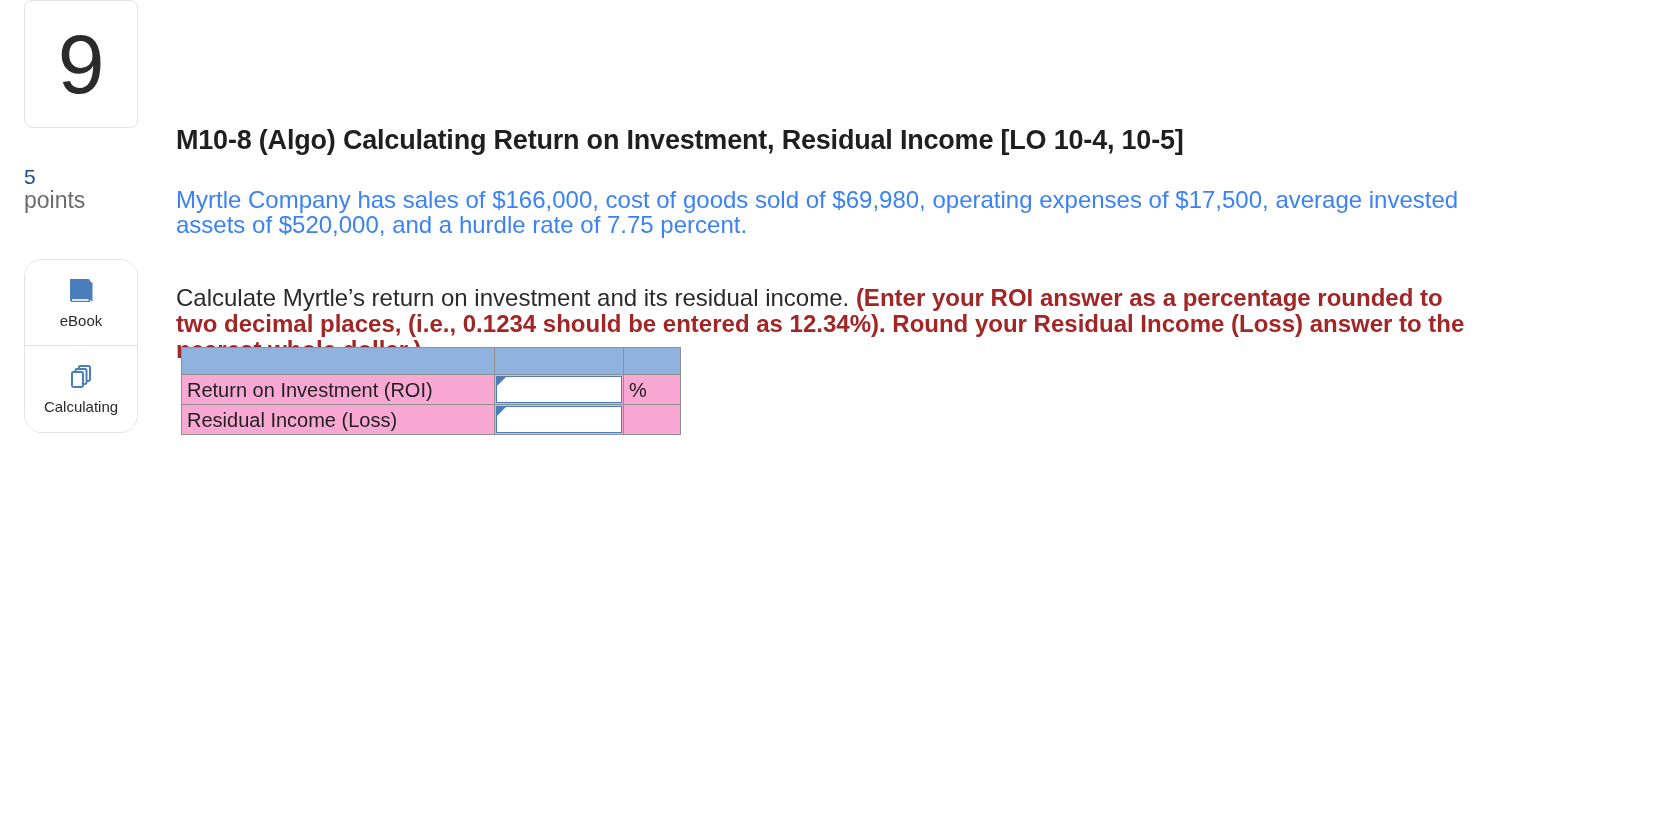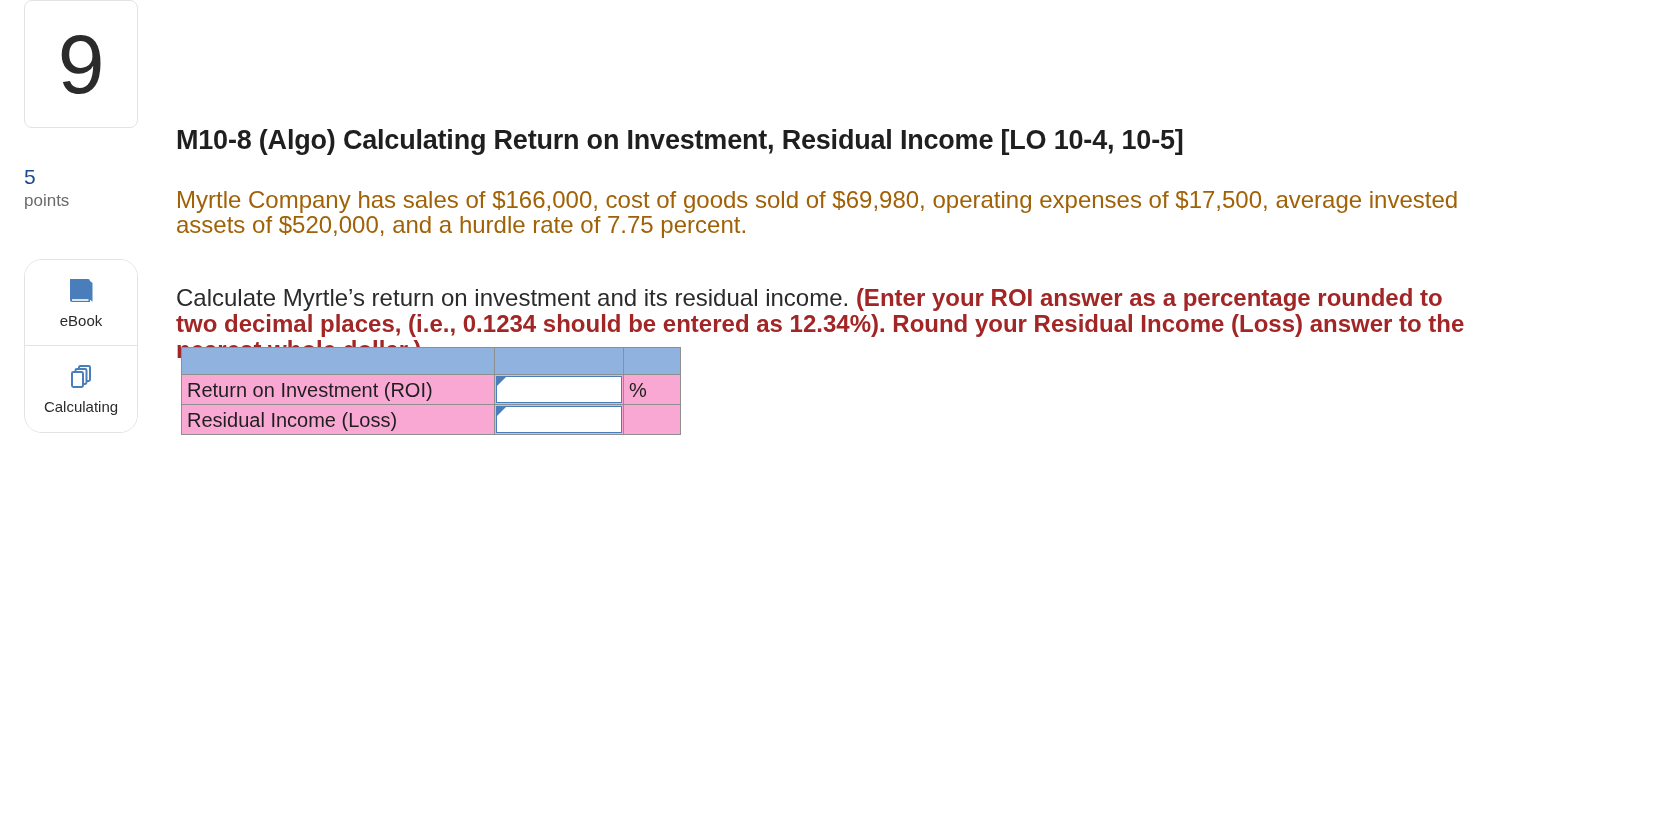--- a/index.html
+++ b/index.html
@@ -46,21 +46,21 @@
     margin-top: 37px;
     padding-left: 0px;
   }
   .points-value {
     font-size: 21px;
     line-height: 24px;
     color: #1a4b8c;
     font-weight: 400;
   }
   .points-label {
-    font-size: 17px;
+    font-size: 23px;
     line-height: 21px;
     color: #6b6b6b;
     font-weight: 400;
     margin-top: 1px;
   }
 
   
   #tool-stack {
     position: absolute;
     left: 24px;
@@ -113,21 +113,21 @@
     letter-spacing: -0.2px;
     white-space: nowrap;
   }
   #problem-statement {
     position: absolute;
     top: 163px;
     left: 0;
     width: 1285px;
     font-size: 24px;
     line-height: 25px;
-    color: #a16207;
+    color: #3b82f6;
     font-weight: 400;
   }
   #instruction-block {
     position: absolute;
     top: 261px;
     left: 0;
     width: 1290px;
     font-size: 24px;
     line-height: 26px;
     color: #2b2b2b;

